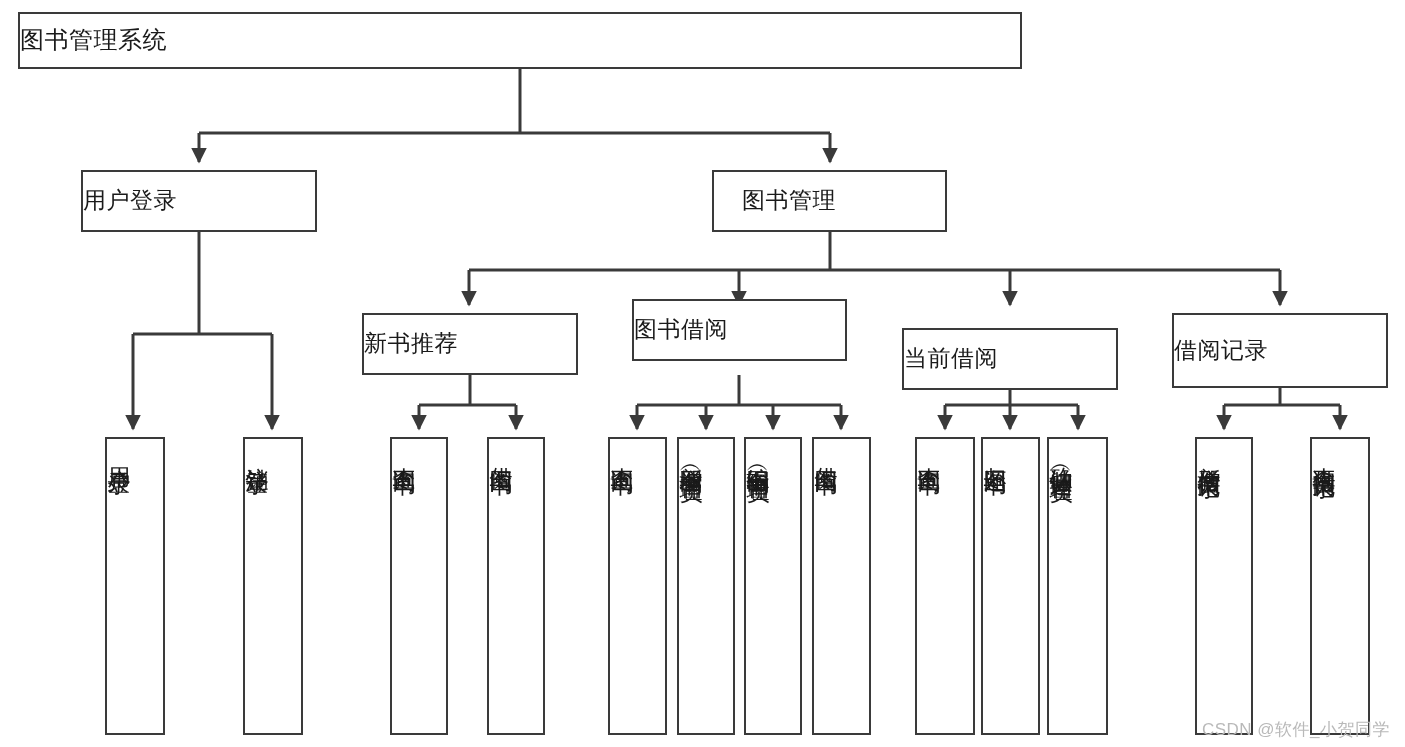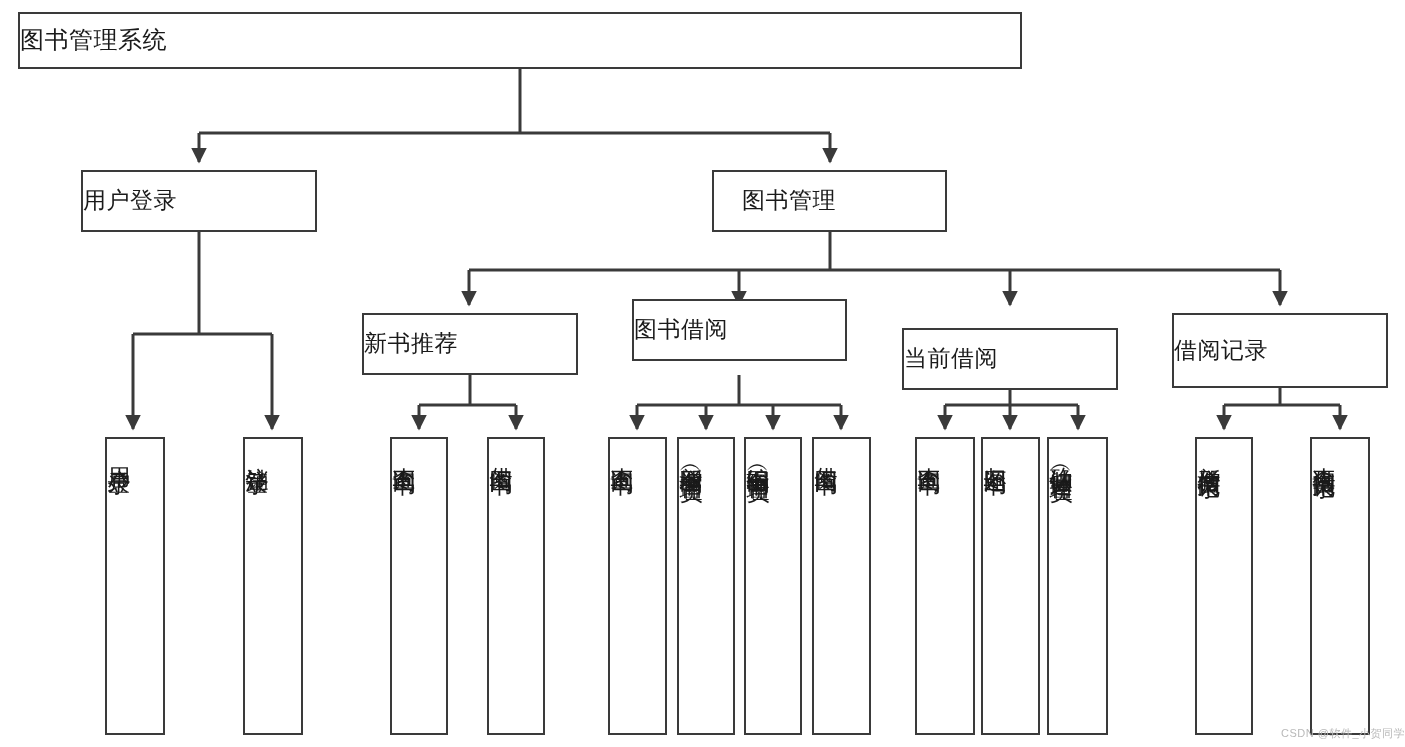--- a/index.html
+++ b/index.html
@@ -59,23 +59,23 @@
   .node.v .lbl {
     writing-mode: vertical-rl;
     text-orientation: upright;
     font-size: 23px;
     line-height: 1.02;
     letter-spacing: 2px;
     white-space: nowrap;
   }
   #watermark {
     position: absolute;
-    right: 0;
+    right: 15px;
     bottom: 6px;
-    font-size: 11px;
+    font-size: 17px;
     color: #b9b9b9;
     letter-spacing: 0.5px;
     z-index: 5;
     white-space: nowrap;
   }
 </style>
 </head>
 <body>
 
 <div id="diagram">

